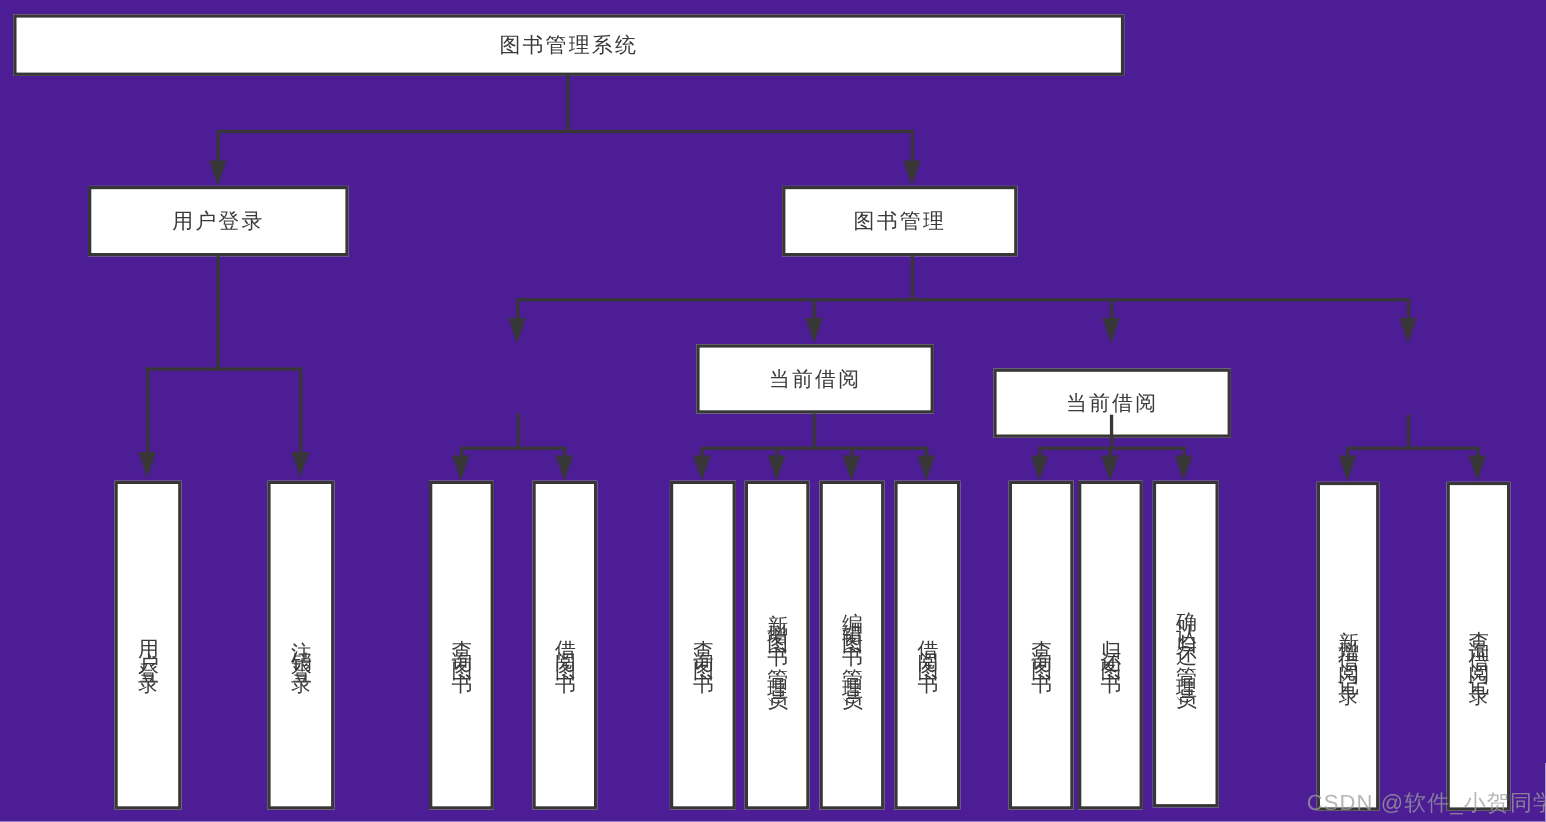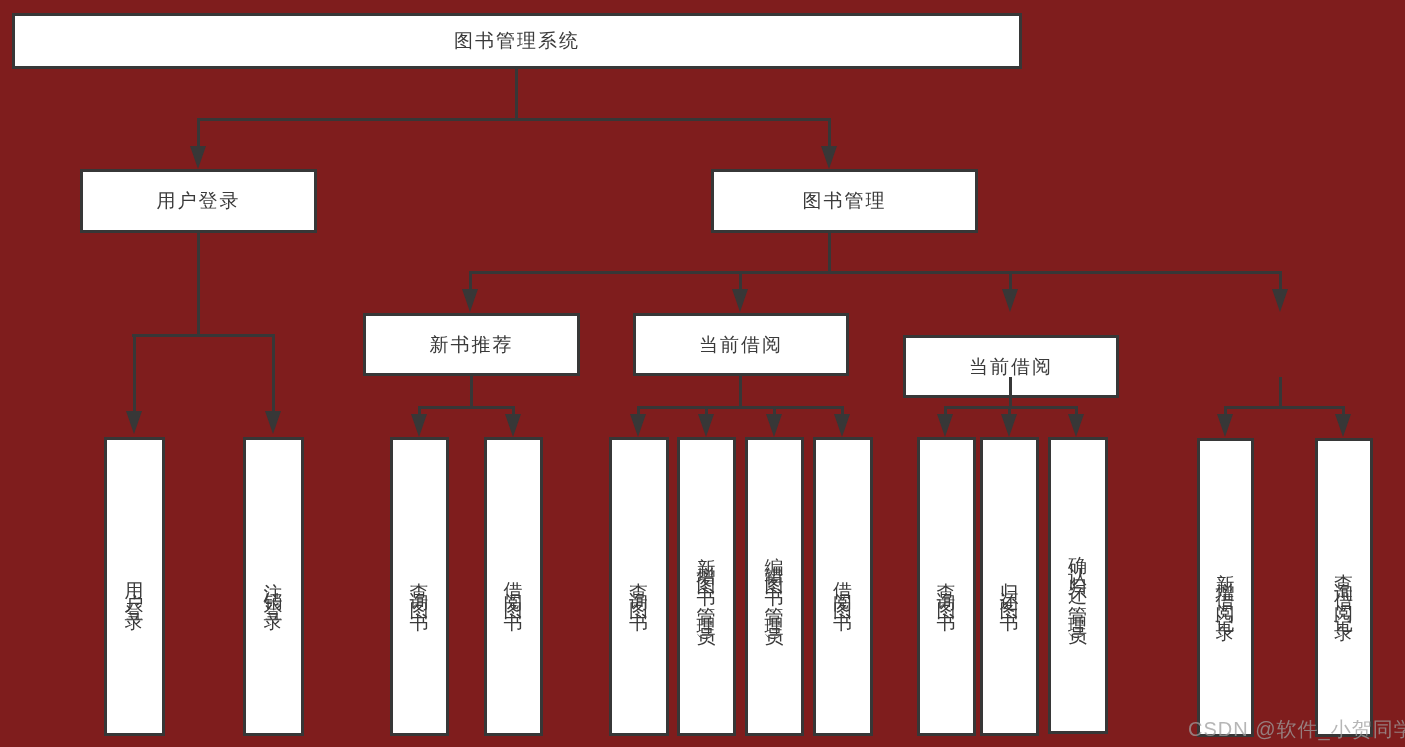--- a/index.html
+++ b/index.html
@@ -1,20 +1,20 @@
 <!DOCTYPE html>
 <html><head>
 <meta charset="utf-8">
 <style>
   html, body { margin: 0; padding: 0; background: #ffffff; }
   .canvas {
     position: relative;
     width: 1405px;
     height: 747px;
-    background: #7f1d1d;
+    background: #4c1d95;
     font-family: "Liberation Sans", "DejaVu Sans", sans-serif;
     overflow: hidden;
     --line: #373737;
     --text: #3a3a3a;
   }
   .box {
     position: absolute;
     box-sizing: border-box;
     border: 3px solid var(--line);
     background: #ffffff;
@@ -63,41 +63,40 @@
   <div class="box h" style="left:12px; top:13px; width:1010px; height:56px;">图书管理系统</div>
 
   <div class="vl" style="left:515px; top:68px; height:52px;"></div>
   <div class="hl" style="left:197px; top:118px; width:634px;"></div>
   <div class="vl" style="left:197px; top:120px; height:28px;"></div>
   <div class="ah" style="left:190px; top:146px;"></div>
   <div class="vl" style="left:828px; top:120px; height:28px;"></div>
   <div class="ah" style="left:821px; top:146px;"></div>
 
   <div class="box h" style="left:80px; top:169px; width:237px; height:64px;">用户登录</div>
-  <div class="box h" style="left:711px; top:169px; width:267px; height:64px;font-family:Liberation Serif, serif;">图书管理</div>
+  <div class="box h" style="left:711px; top:169px; width:214px; height:64px;font-family:Liberation Serif, serif;">图书管理</div>
 
   <div class="vl" style="left:197px; top:233px; height:104px;"></div>
   <div class="hl" style="left:132px; top:334px; width:143px;"></div>
   <div class="vl" style="left:133px; top:336px; height:77px;"></div>
   <div class="ah" style="left:126px; top:411px;"></div>
   <div class="vl" style="left:272px; top:336px; height:77px;"></div>
   <div class="ah" style="left:265px; top:411px;"></div>
 
   <div class="vl" style="left:828px; top:233px; height:40px;"></div>
   <div class="hl" style="left:469px; top:271px; width:813px;"></div>
   <div class="vl" style="left:469px; top:273px; height:18px;"></div>
   <div class="ah" style="left:462px; top:289px;"></div>
   <div class="vl" style="left:739px; top:273px; height:18px;"></div>
   <div class="ah" style="left:732px; top:289px;"></div>
   <div class="vl" style="left:1009px; top:273px; height:18px;"></div>
   <div class="ah" style="left:1002px; top:289px;"></div>
   <div class="vl" style="left:1279px; top:273px; height:18px;"></div>
   <div class="ah" style="left:1272px; top:289px;"></div>
 
-  <div class="box h" style="left:363px; top:313px; width:217px; height:63px;">新书推荐</div>
   <div class="box h" style="left:633px; top:313px; width:216px; height:63px;">当前借阅</div>
   <div class="box h" style="left:903px; top:313px; width:216px; height:63px;margin-top:22px;">当前借阅</div>
 
   <div class="vl" style="left:470px; top:376px; height:32px;"></div>
   <div class="hl" style="left:418px; top:406px; width:97px;"></div>
   <div class="vl" style="left:418px; top:408px; height:8px;"></div>
   <div class="ah" style="left:411px; top:414px;"></div>
   <div class="vl" style="left:512px; top:408px; height:8px;"></div>
   <div class="ah" style="left:505px; top:414px;"></div>
 

